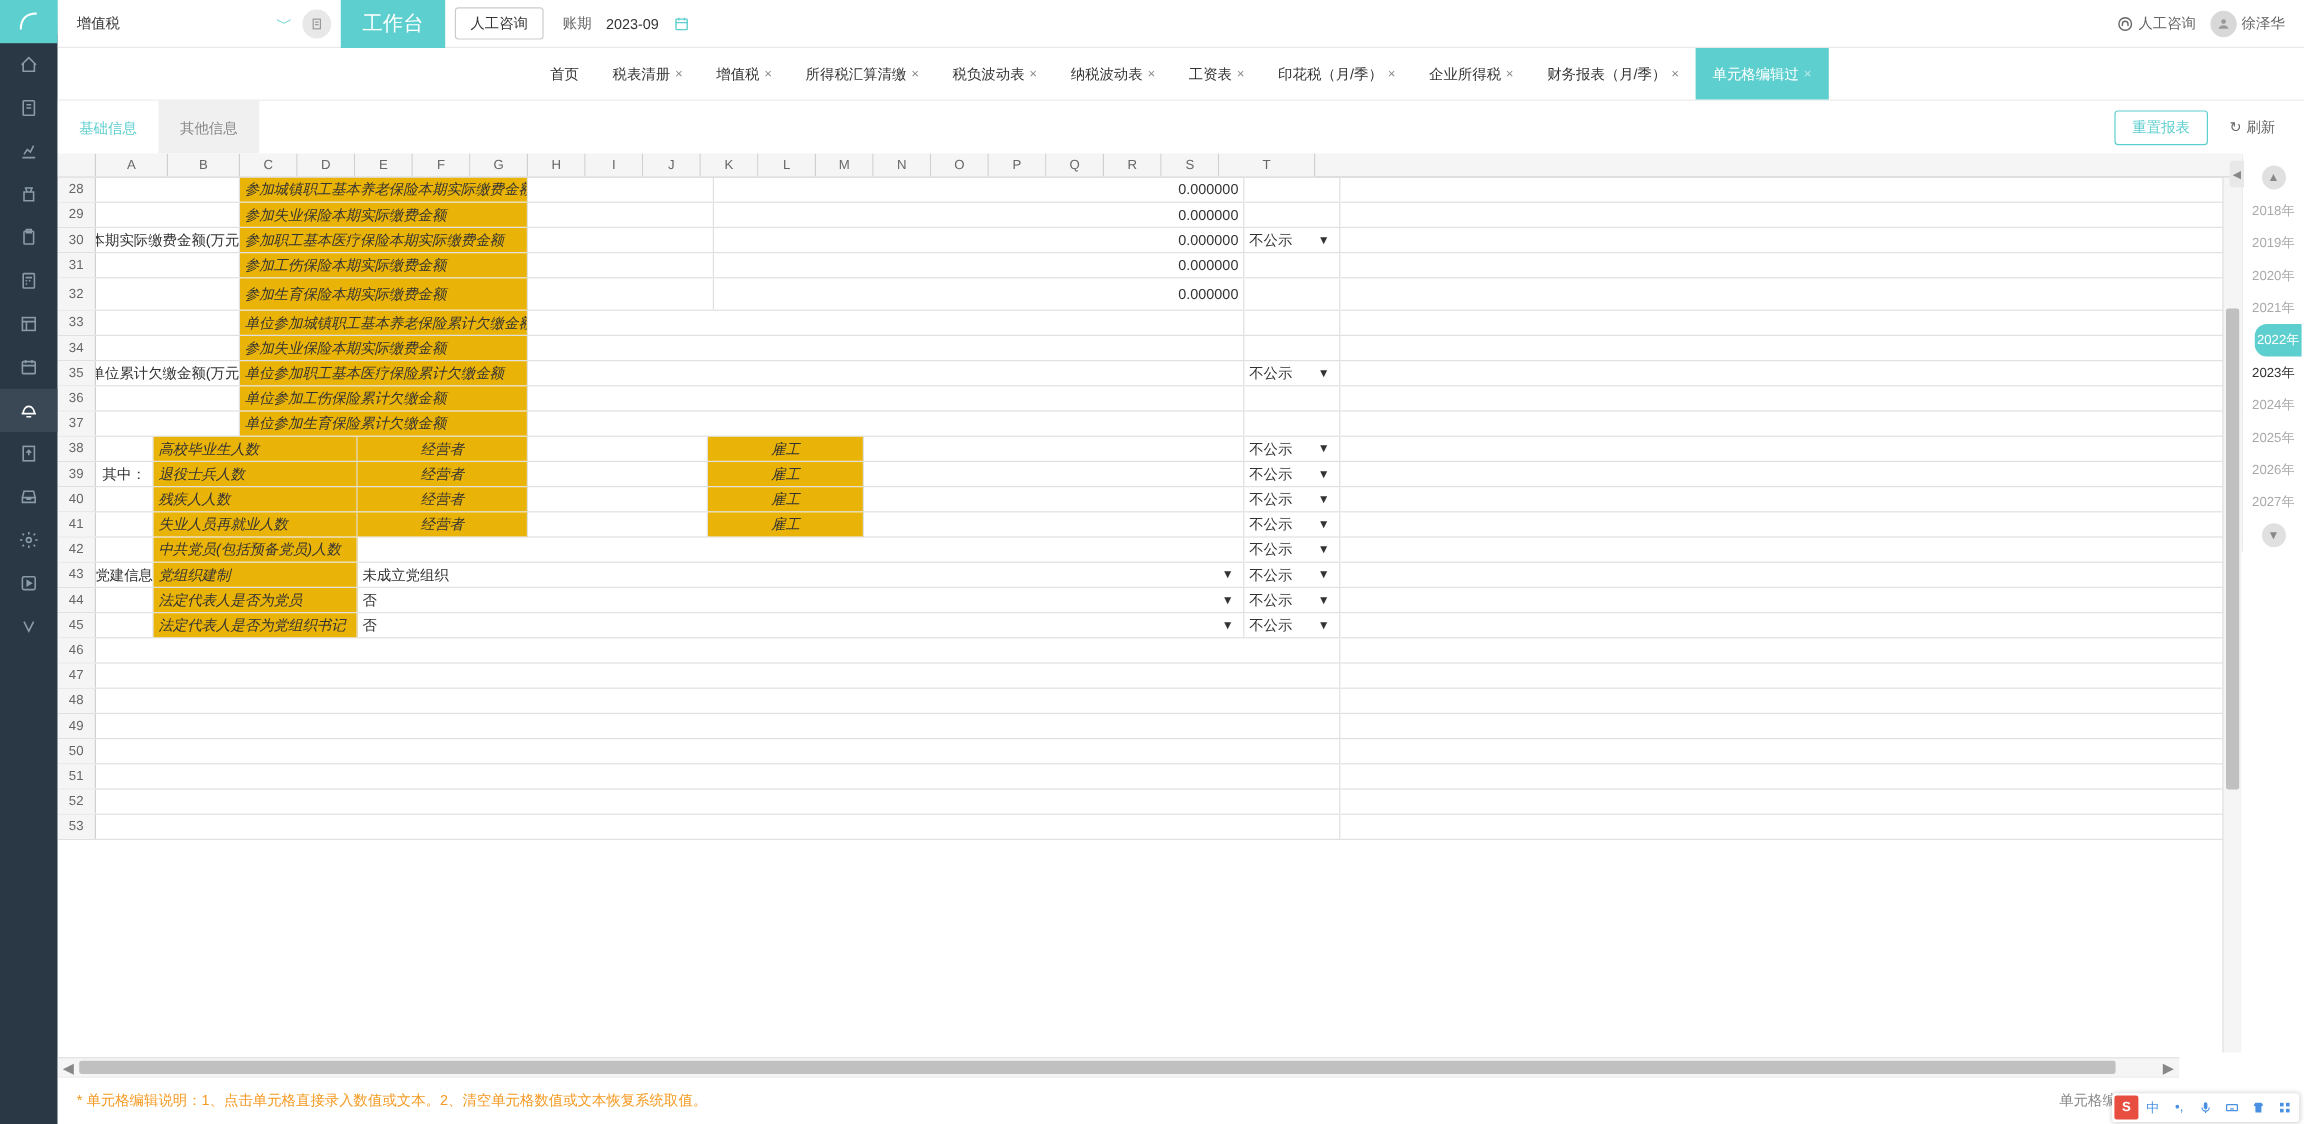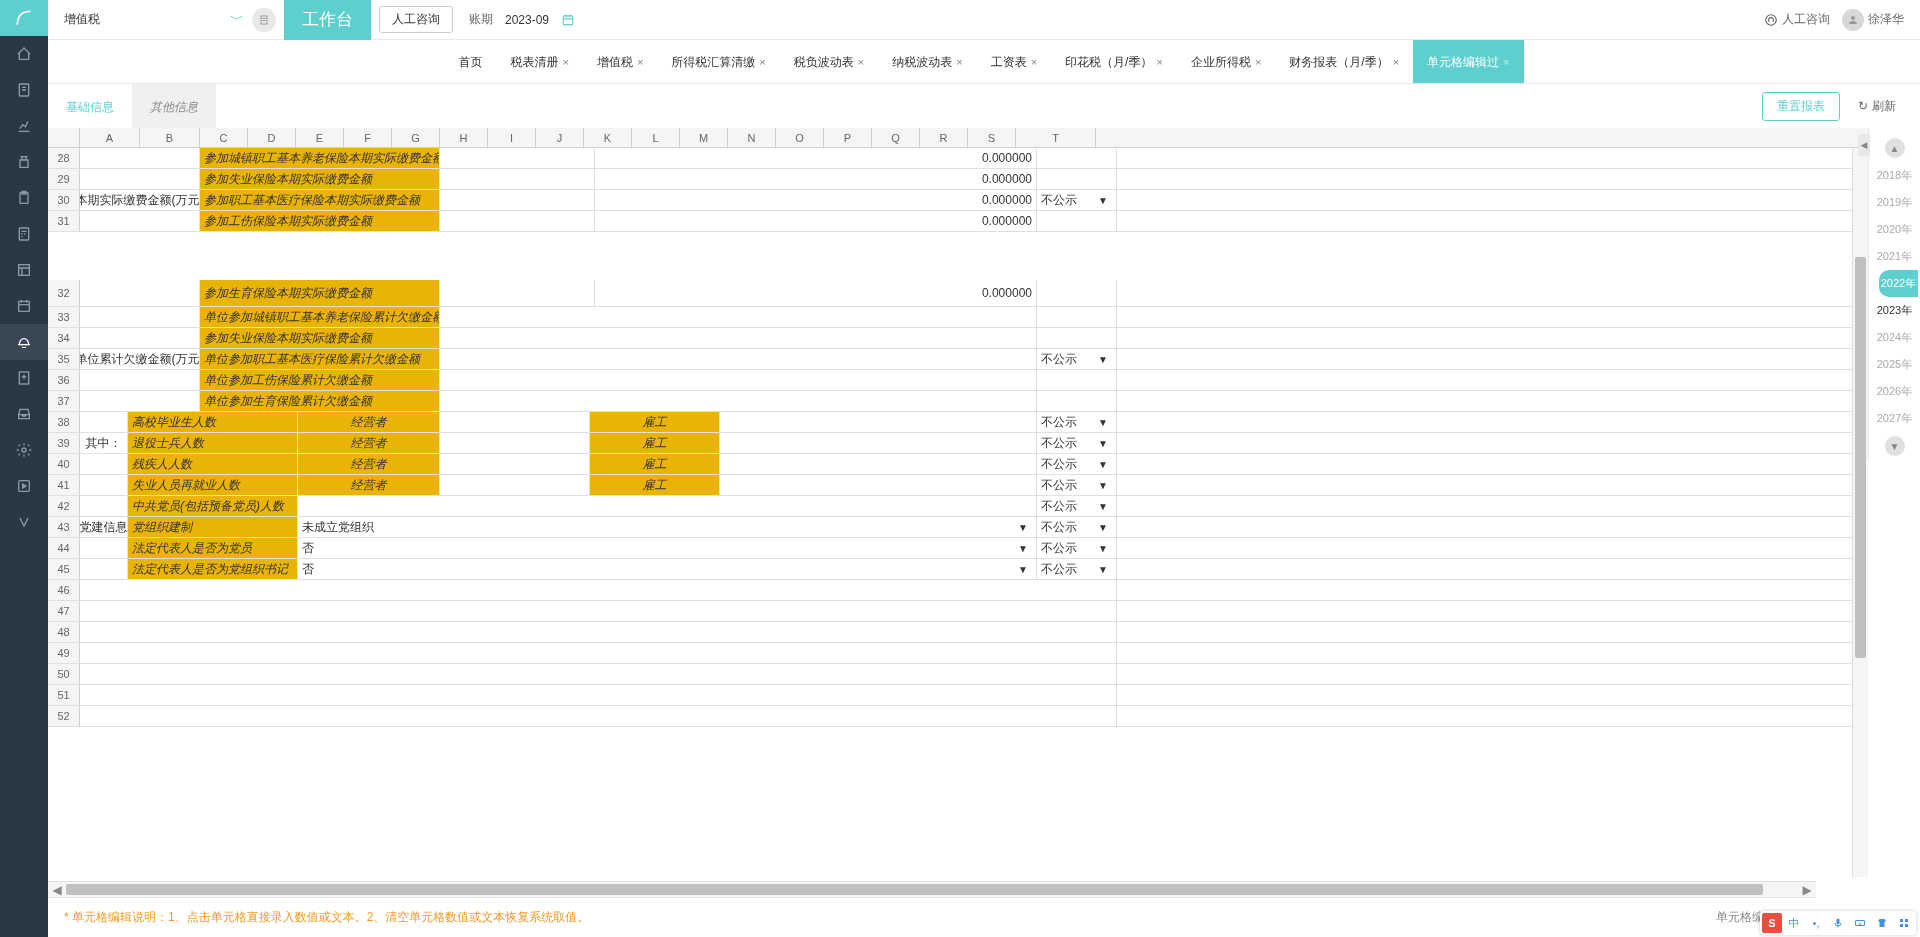--- a/index.html
+++ b/index.html
@@ -37,21 +37,21 @@
 .tab.active { background: #5ecfcf; color: #fff; }
 .tab-close { font-size: 11px; color: inherit; opacity: 0.6; cursor: pointer; }
 .tabs-spacer { flex: 1; }
 .tab-toolbtn { width: 28px; height: 28px; display: flex; align-items: center; justify-content: center; cursor: pointer; color: #666; }
 
 
 .subheader { height: 44px; background: #fff; display: flex; align-items: center; padding: 0 16px 0 0; }
 .subtabs { display: flex; height: 100%; }
 .subtab { padding: 0 18px; display: flex; align-items: center; cursor: pointer; color: #888; border-top: 2px solid transparent; }
 .subtab.active { color: #5ecfcf; border-top: 2px solid transparent; background: #fff; }
-.subtab.inactive { background: #f0f0f0; font-style: italic; }
+.subtab.inactive { background: #f0f0f0; }
 .sub-spacer { flex: 1; }
 .btn-reset { background: #fff; color: #5ecfcf; border: 1px solid #5ecfcf; padding: 5px 14px; border-radius: 3px; cursor: pointer; font-size: 12px; margin-right: 10px; }
 .btn-refresh { background: #fff; color: #666; border: none; padding: 5px 8px; cursor: pointer; font-size: 12px; display: flex; align-items: center; gap: 4px; }
 
 
 .content { flex: 1; display: flex; overflow: hidden; position: relative; background: #fff; }
 
 
 .sheet-wrap { flex: 1; display: flex; flex-direction: column; overflow: hidden; position: relative; padding-bottom: 40px; }
 .sheet { flex: 1; overflow: hidden; position: relative; }
@@ -398,21 +398,21 @@
                 <div class="cell " style="width: 155px;">
                   <span></span>
                 </div>
                 <div class="cell right" style="width: 442px;">
                   <span>0.000000</span>
                 </div>
                 <div class="cell center" style="width: 80px; border-bottom: none;">
                   <span></span>
                 </div>
               </div>
-              <div class="row" style="height: 27px; margin-top: 48px;">
+              <div class="row" style="height: 27px;">
                 <div class="row-h">32</div>
                 <div class="cell center" style="width: 120px; border-right: 1px solid rgb(224, 224, 224); border-top: none;">
                   <span></span>
                 </div>
                 <div class="cell hdr" style="width: 240px;">
                   <span>参加生育保险本期实际缴费金额</span>
                 </div>
                 <div class="cell " style="width: 155px;">
                   <span></span>
                 </div>
@@ -697,20 +697,26 @@
                 </div>
               </div>
               <div class="row">
                 <div class="row-h">51</div>
                 <div class="cell " style="width: 1037px;">
                   <span></span>
                 </div>
               </div>
               <div class="row">
                 <div class="row-h">52</div>
+                <div class="cell " style="width: 1037px;">
+                  <span></span>
+                </div>
+              </div>
+              <div class="row">
+                <div class="row-h">53</div>
                 <div class="cell " style="width: 1037px;">
                   <span></span>
                 </div>
               </div>
             </div>
           <div class="vscroll">
               <div class="vscroll-thumb"></div>
             </div>
         </div>
         <div class="hscroll">

